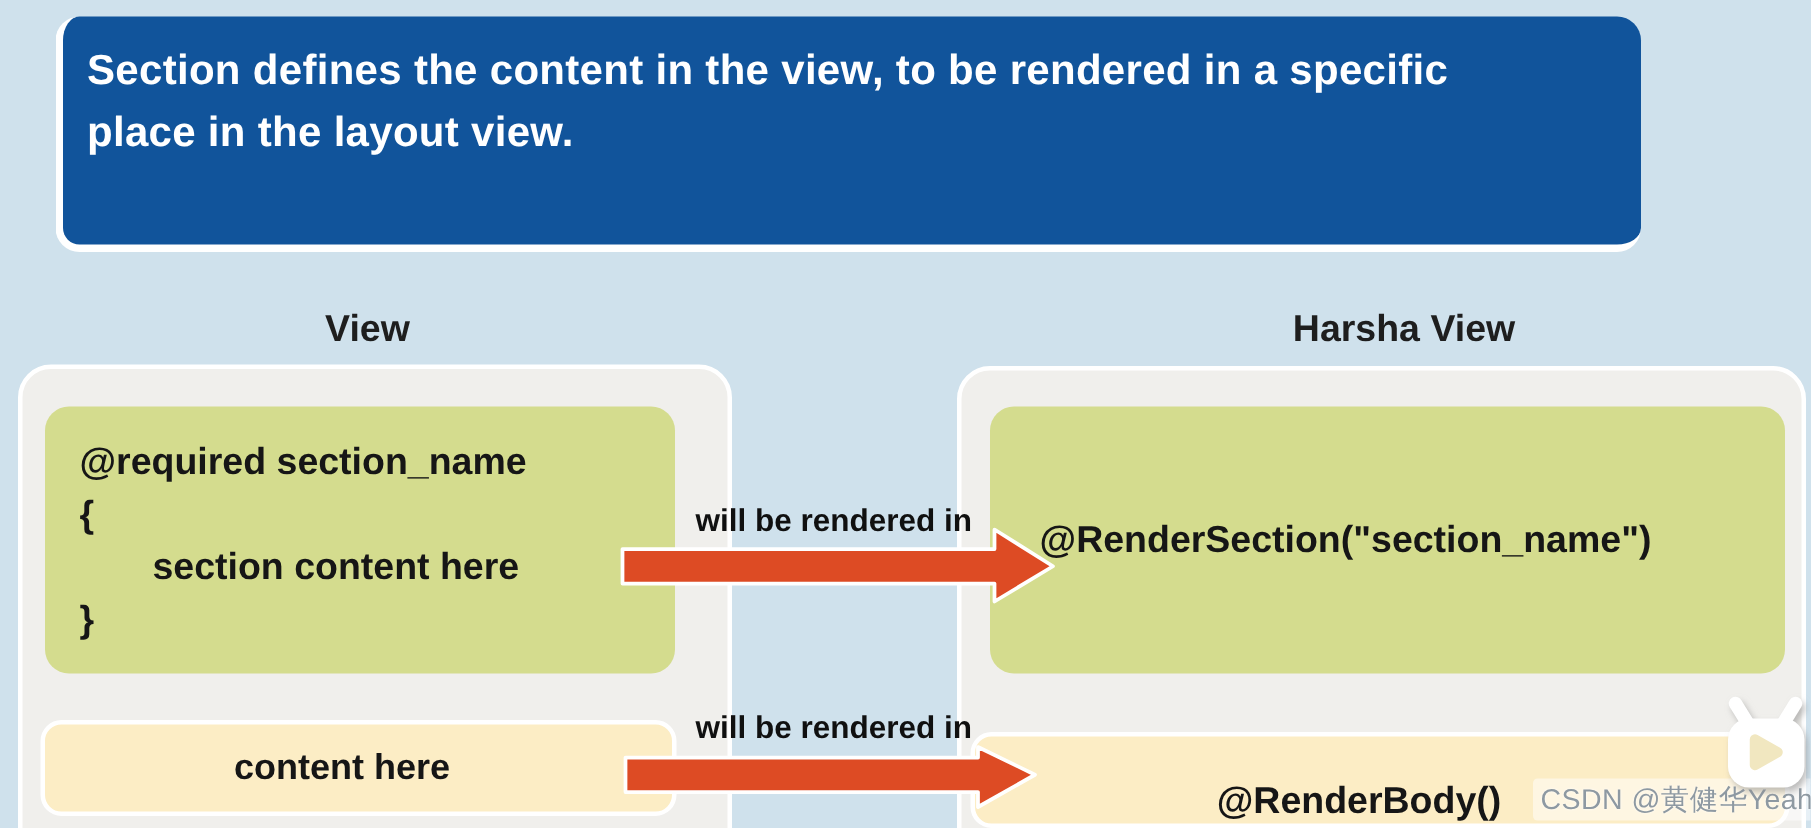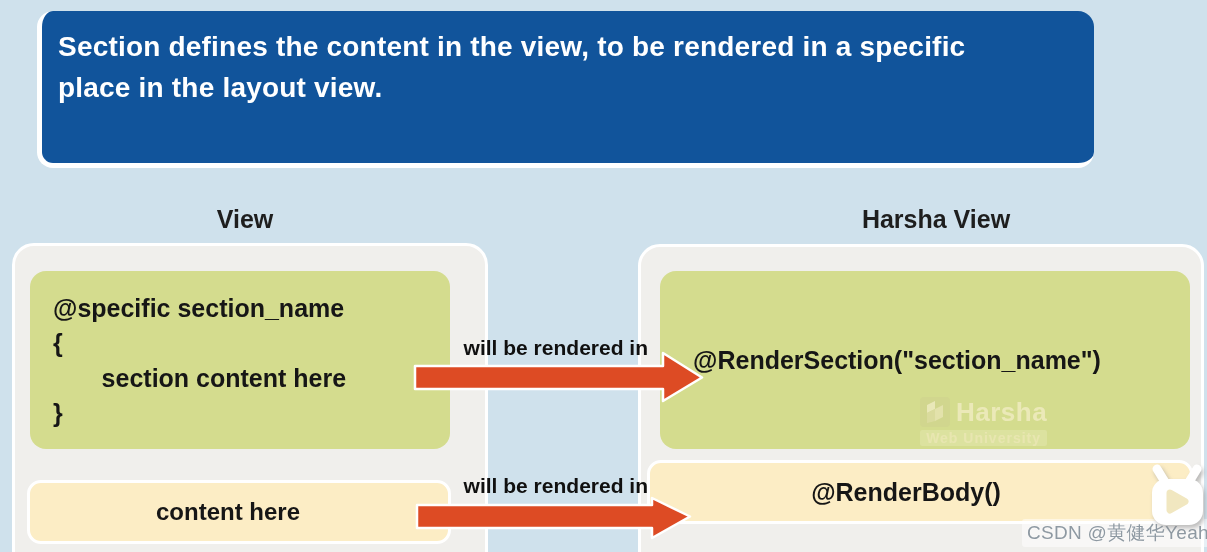--- a/index.html
+++ b/index.html
@@ -55,21 +55,21 @@
     padding-right:56px; font-size:25px;
   }
 
   
   .creambox {
     position:absolute; background:#fcedc5; border:3px solid #ffffff;
     border-radius:14px; color:#161616; font-weight:700;
     display:flex; align-items:center; justify-content:center;padding-left:44px;
   }
   .cream-left  { left:27px;  top:480px; width:424px; height:64px; font-size:24px; padding-right:66px; }
-  .cream-right { left:647px; top:460px; width:546px; height:64px; font-size:25px; padding-right:72px; }
+  .cream-right { left:647px; top:488px; width:546px; height:64px; font-size:25px; padding-right:72px;align-items:flex-end; }
 
   
   .arrow-label {
     position:absolute; width:230px; text-align:right;
     font-size:21px; font-weight:700; color:#101010; z-index:6;
   }
   .arrow-label.l1 { left:418px; top:336px; }
   .arrow-label.l2 { left:418px; top:474px; }
   .arrow-svg { position:absolute; z-index:5; }
   .arrow-top    { left:410px; top:348px; }
@@ -115,21 +115,21 @@
 place in the layout view.</div>
   </div>
 
   <div class="col-label view-label">View</div>
   <div class="col-label layout-label">Harsha View</div>
 
   <div class="panel panel-left"></div>
   <div class="panel panel-right"></div>
 
   <div class="codebox green-left">
-    <div class="code-line">@specific section_name</div>
+    <div class="code-line">@required section_name</div>
     <div class="code-line">{</div>
     <div class="code-line">       section content here</div>
     <div class="code-line">}</div>
   </div>
 
   <div class="codebox green-right">
     <span>@RenderSection("section_name")</span>
   </div>
 
   <div class="creambox cream-left">
@@ -143,32 +143,20 @@
   <div class="arrow-label l2">will be rendered in</div>
 
   <svg class="arrow-svg arrow-top" width="300" height="60" viewBox="0 0 300 60">
     <polygon points="5,18 253,18 253,5 292,29.5 253,53 253,41 5,41" fill="#dd4b24" stroke="#ffffff" stroke-width="2.5" stroke-linejoin="round"></polygon>
   </svg>
 
   <svg class="arrow-svg arrow-bottom" width="290" height="58" viewBox="0 0 290 58">
     <polygon points="5,18 240,18 240,11 278,29.5 240,51 240,41 5,41" fill="#dd4b24" stroke="#ffffff" stroke-width="2.5" stroke-linejoin="round"></polygon>
   </svg>
 
-  <div class="harsha">
-    <div class="harsha-row">
-      <svg width="30" height="32" viewBox="0 0 30 32">
-        <rect x="0" y="1" width="30" height="30" rx="4" fill="rgba(208,212,142,0.95)"></rect>
-        <path d="M7 9 L15 5 L15 13 L7 17 Z" fill="rgba(244,240,205,0.9)"></path>
-        <path d="M15 13 L23 9 L23 21 L15 25 Z" fill="rgba(234,230,185,0.9)"></path>
-        <path d="M7 17 L15 13 L15 25 L7 27 Z" fill="rgba(222,220,165,0.9)"></path>
-      </svg>
-      <span class="harsha-name">Harsha</span>
-    </div>
-    <div class="harsha-sub">Web University</div>
-  </div>
 
   <div class="csdn">CSDN @黄健华Yeah</div>
 
   <button class="play-btn">
     <svg width="68" height="78" viewBox="0 0 68 78">
       <line x1="21" y1="21" x2="13" y2="8" stroke="#ffffff" stroke-width="9" stroke-linecap="round"></line>
       <line x1="45" y1="21" x2="53" y2="8" stroke="#ffffff" stroke-width="9" stroke-linecap="round"></line>
       <rect x="8" y="18" width="51" height="46" rx="14" fill="#ffffff"></rect>
       <path d="M26 32 L41 40.5 L26 49 Z" fill="#f1e7c0" stroke="#f1e7c0" stroke-width="7" stroke-linejoin="round"></path>
     </svg>

